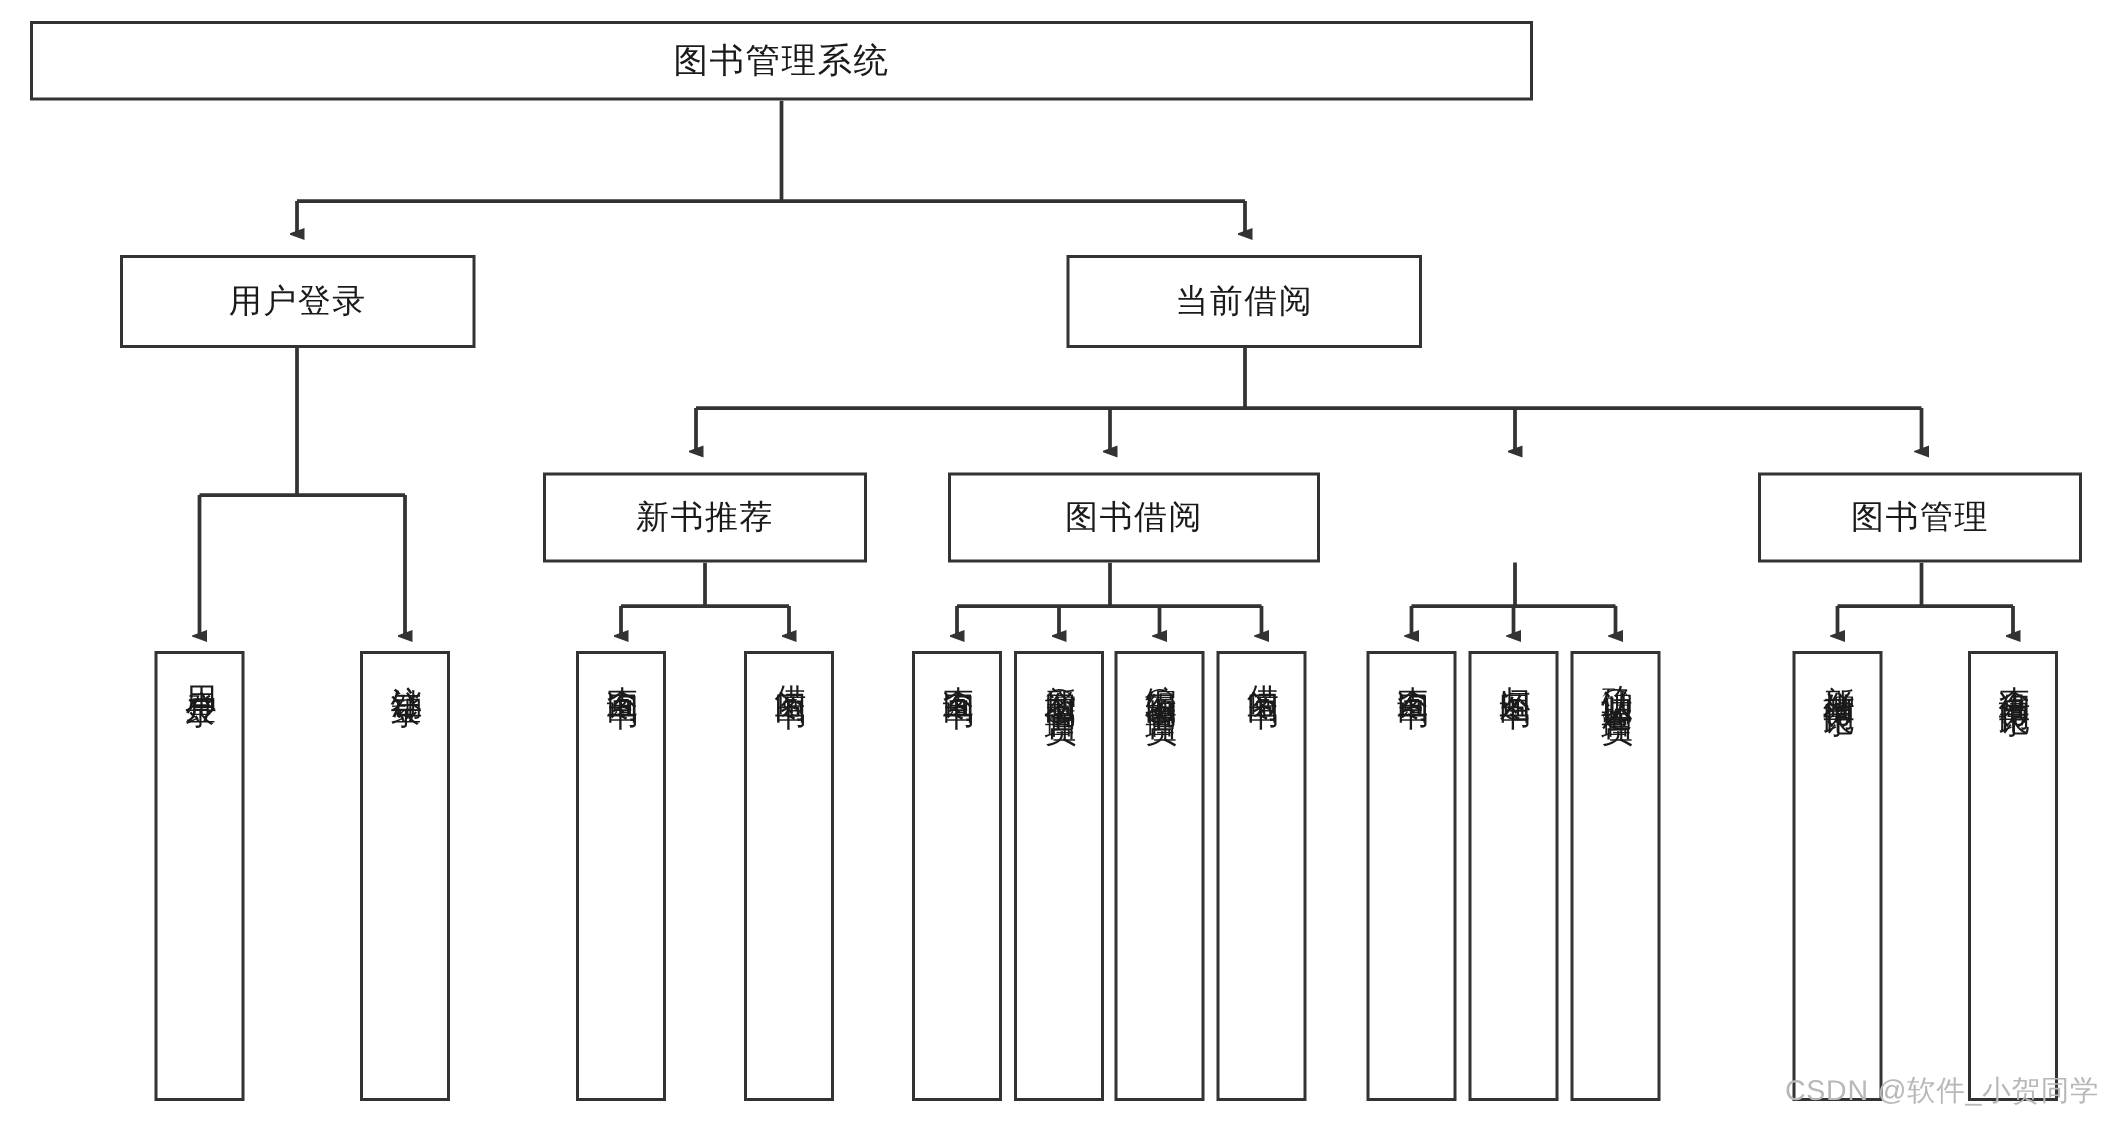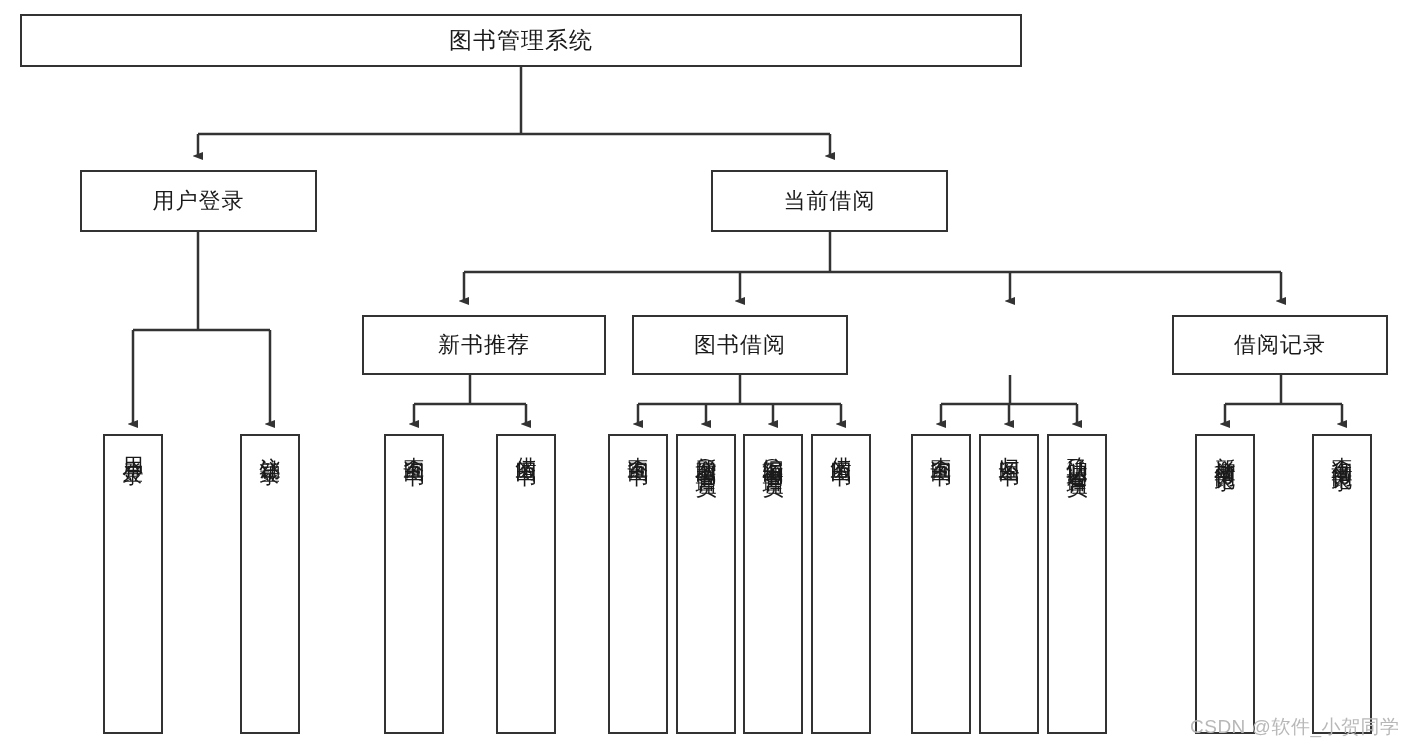--- a/index.html
+++ b/index.html
@@ -117,23 +117,23 @@
       <path d="M1225,404 L1225,424" marker-end="url(#arrow)"></path>
       <path d="M1342,404 L1342,424" marker-end="url(#arrow)"></path>
     </g>
   </svg>
 
   <div class="node horiz root" style="left:20px; top:14px; width:1002px; height:53px;">图书管理系统</div>
 
   <div class="node horiz" style="left:80px; top:170px; width:237px; height:62px;">用户登录</div>
   <div class="node horiz" style="left:711px; top:170px; width:237px; height:62px;">当前借阅</div>
 
-  <div class="node horiz" style="left:362px; top:315px; width:244px; height:60px;">新书推荐</div>
-  <div class="node horiz" style="left:632px; top:315px; width:216px; height:60px;">图书借阅</div>
-  <div class="node horiz" style="left:1172px; top:315px; width:216px; height:60px;">借阅记录</div>
+  <div class="node horiz" style="left:362px; top:315px; width:216px; height:60px;">新书推荐</div>
+  <div class="node horiz" style="left:632px; top:315px; width:248px; height:60px;">图书借阅</div>
+  <div class="node horiz" style="left:1172px; top:315px; width:216px; height:60px;">图书管理</div>
 
   <div class="node vert" style="left:103px; top:434px; width:60px; height:300px;">用户登录</div>
   <div class="node vert" style="left:240px; top:434px; width:60px; height:300px;">注销登录</div>
 
   <div class="node vert" style="left:384px; top:434px; width:60px; height:300px;">查询图书</div>
   <div class="node vert" style="left:496px; top:434px; width:60px; height:300px;">借阅图书</div>
 
   <div class="node vert" style="left:608px; top:434px; width:60px; height:300px;">查询图书</div>
   <div class="node vert" style="left:676px; top:434px; width:60px; height:300px;">新增图书（管理员）</div>
   <div class="node vert" style="left:743px; top:434px; width:60px; height:300px;">编辑图书（管理员）</div>

